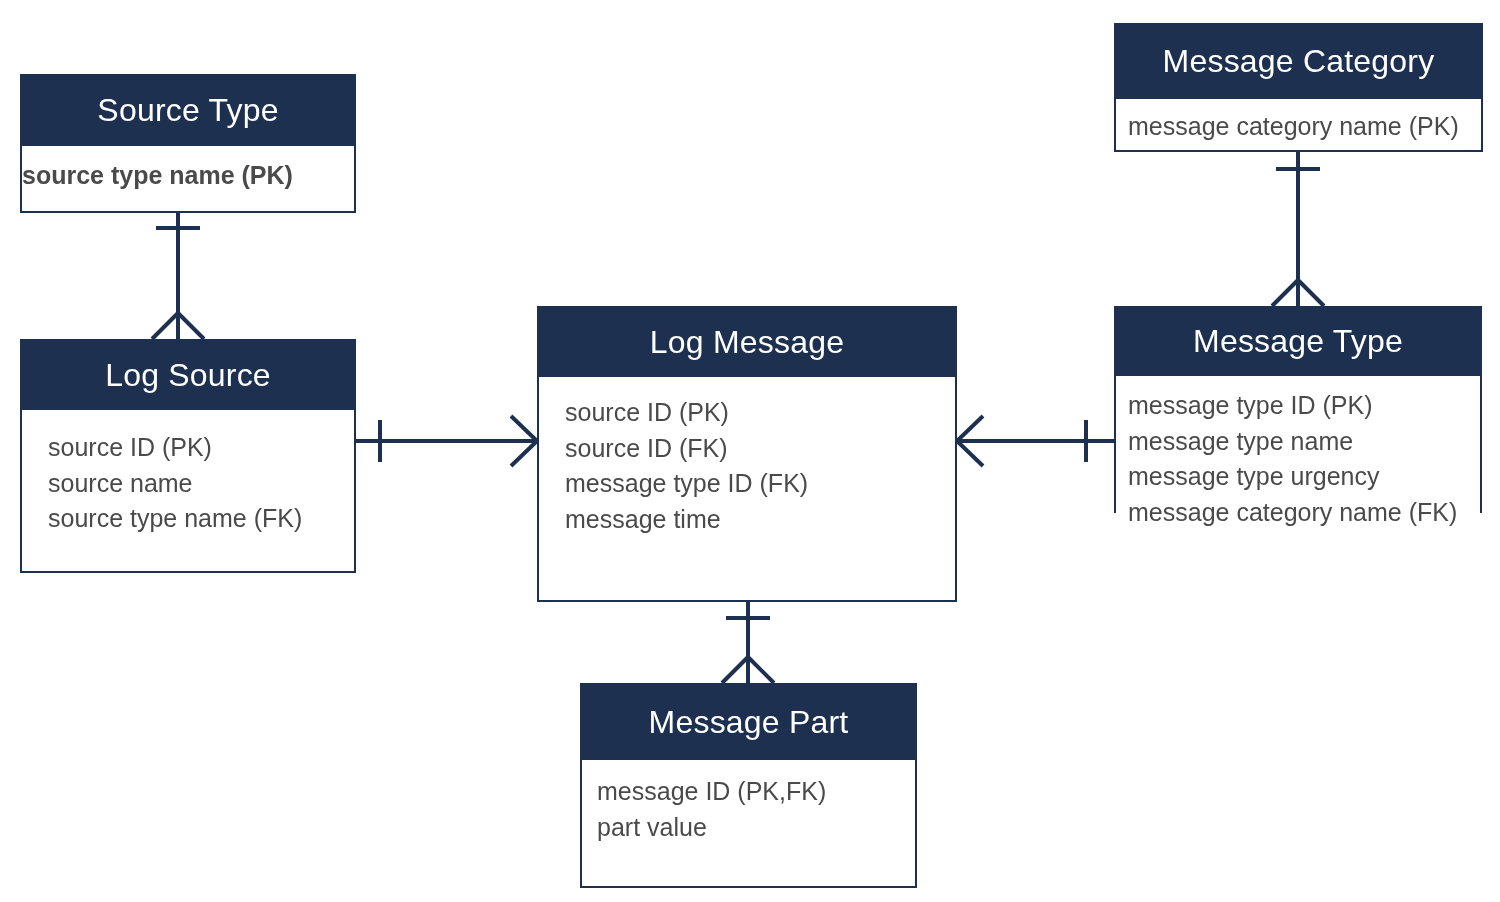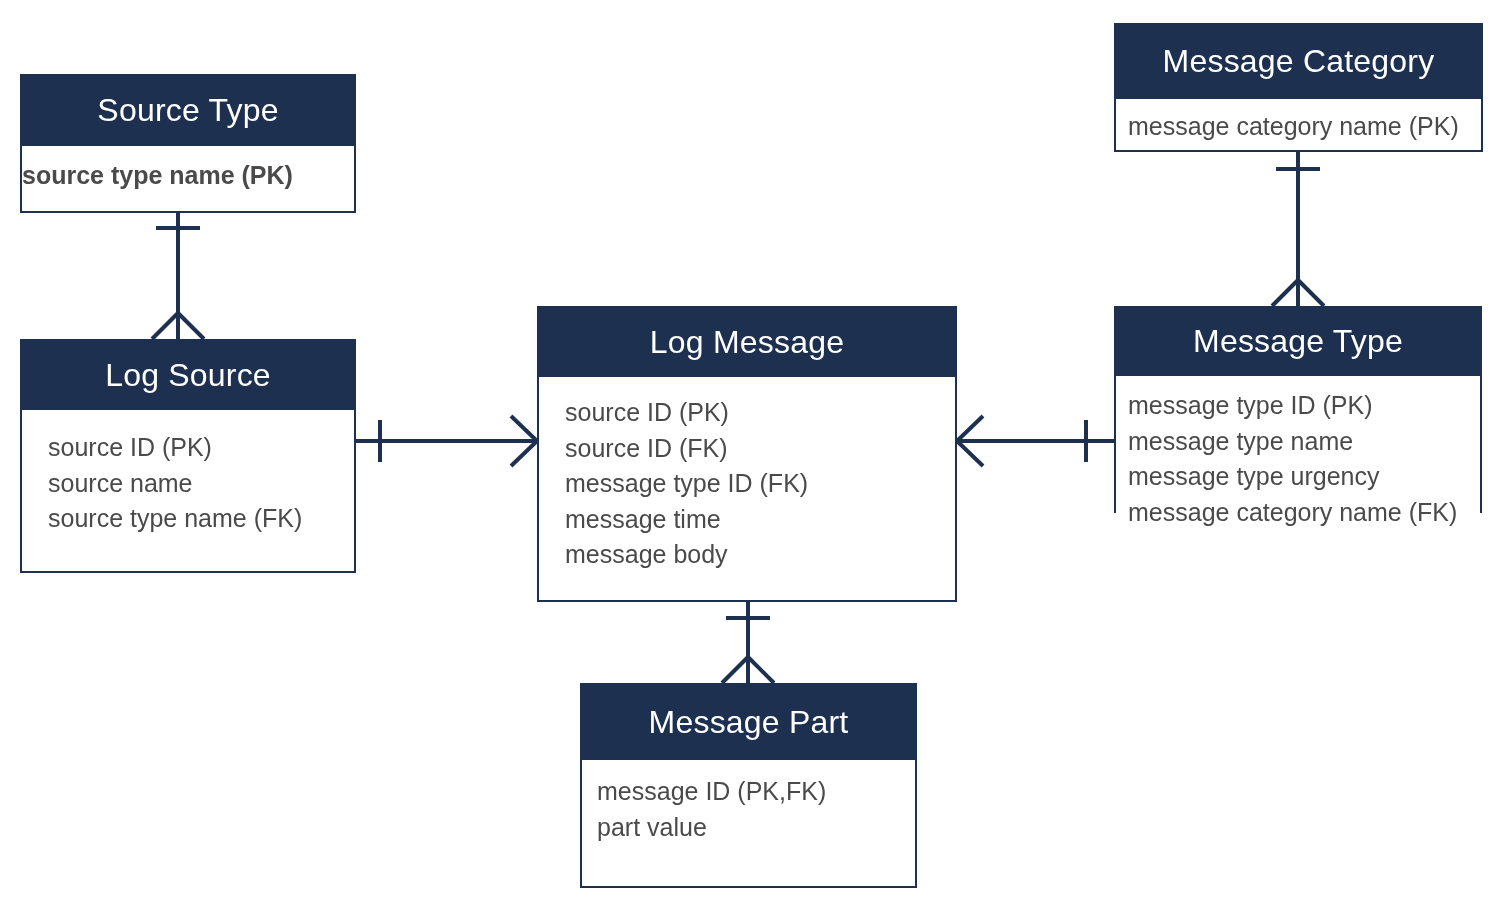--- a/index.html
+++ b/index.html
@@ -131,21 +131,20 @@
 
   <div class="entity" style="left:537px; top:306px; width:420px; height:296px;">
     <div class="entity-header" style="height:69px;">
       <span>Log Message</span>
     </div>
     <div class="entity-body" style="padding-top:18px;">
       <div class="attr">source ID (PK)</div>
       <div class="attr">source ID (FK)</div>
       <div class="attr">message type ID (FK)</div>
       <div class="attr">message time</div>
-      <div class="attr">message body</div>
     </div>
   </div>
 
   <div class="entity" style="left:1114px; top:23px; width:369px; height:129px;">
     <div class="entity-header" style="height:74px;">
       <span>Message Category</span>
     </div>
     <div class="entity-body" style="padding:10px 0 0 12px;">
       <div class="attr">message category name (PK)</div>
     </div>

